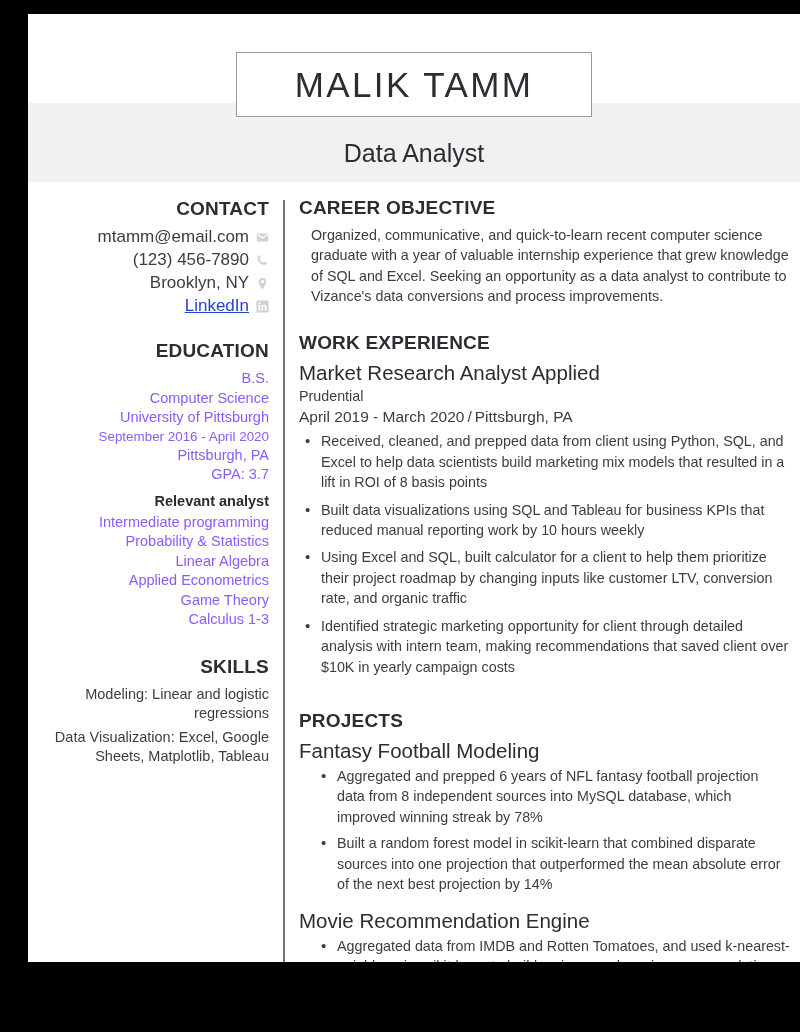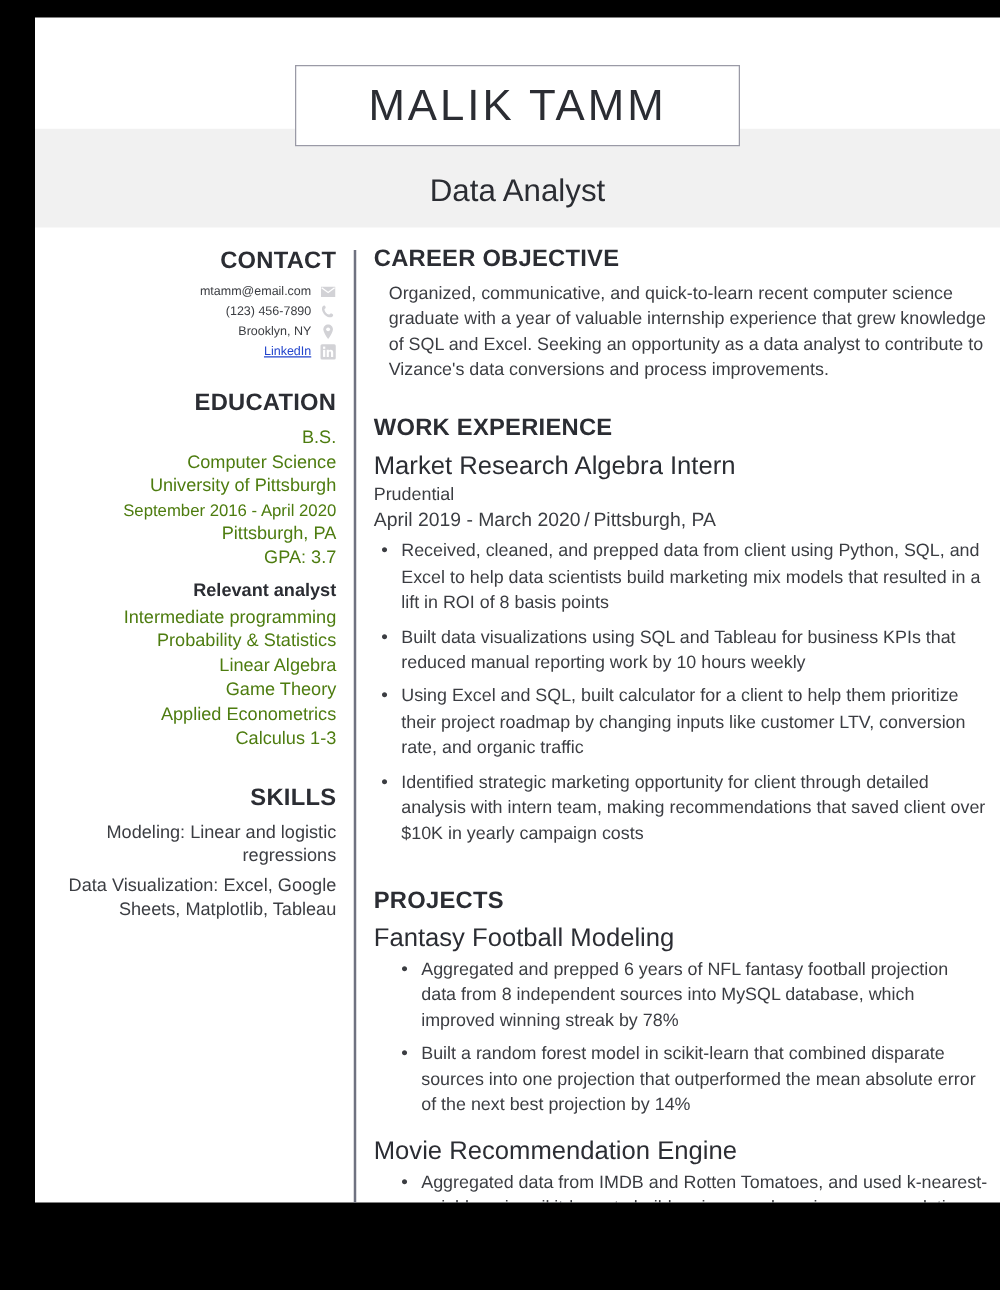--- a/index.html
+++ b/index.html
@@ -77,27 +77,27 @@
   .left-col .sec-head { margin-bottom:7px; }
   .right-col .sec-head { margin-bottom:6px; }
 
   
   .contact-list { margin-bottom:24px; }
   .contact-row {
     display:flex; align-items:center; justify-content:flex-end;
     gap:7px;
     margin-bottom:3px;
   }
-  .contact-text { font-size:10px; color:#3b3d42; }
+  .contact-text { font-size:17px; color:#3b3d42; }
   .contact-text a { color:#2244cc; }
   .cicon { width:13px; height:13px; flex:0 0 13px; display:block; fill:#d2d2d6; }
 
   
   .edu-block { margin-bottom:5px; }
-  .l-line { font-size:14.5px; color:#4d7c0f; line-height:1.35; }
+  .l-line { font-size:14.5px; color:#8b5cf6; line-height:1.35; }
   .l-line.small { font-size:13.4px; }
   .l-bold { font-weight:bold; font-size:14.5px; color:#2b2d33; line-height:1.5; }
   .courses { margin-top:6px; margin-bottom:26px; }
   .skills-list { margin-top:5px; }
   .skill-item {
     font-size:14.5px; color:#3b3d42;
     line-height:1.32;
     margin-bottom:5px;
   }
 
@@ -201,42 +201,42 @@
         <div class="l-line small">September 2016 - April 2020</div>
         <div class="l-line">Pittsburgh, PA</div>
         <div class="l-line">GPA: 3.7</div>
       </div>
 
       <div class="courses">
         <div class="l-bold">Relevant analyst</div>
         <div class="l-line">Intermediate programming</div>
         <div class="l-line">Probability &amp; Statistics</div>
         <div class="l-line">Linear Algebra</div>
+        <div class="l-line">Applied Econometrics</div>
         <div class="l-line">Game Theory</div>
-        <div class="l-line">Applied Econometrics</div>
         <div class="l-line">Calculus 1-3</div>
       </div>
 
       <div class="sec-head">SKILLS</div>
       <div class="skills-list">
         <div class="skill-item">Modeling: Linear and logistic regressions</div>
         <div class="skill-item">Data Visualization: Excel, Google Sheets, Matplotlib, Tableau</div>
       </div>
     </div>
 
     <div class="divider"></div>
 
     <div class="right-col">
 
       <div class="sec-head">CAREER OBJECTIVE</div>
       <div class="objective">Organized, communicative, and quick-to-learn recent computer science graduate with a year of valuable internship experience that grew knowledge of SQL and Excel. Seeking an opportunity as a data analyst to contribute to Vizance's data conversions and process improvements.</div>
 
       <div class="sec-head">WORK EXPERIENCE</div>
       <div>
-        <div class="job-head">Market Research Algebra Intern</div>
+        <div class="job-head">Market Research Analyst Applied</div>
         <div class="job-company">Prudential</div>
         <div class="job-meta">
           <span>April 2019 - March 2020</span><span class="sep">/</span><span>Pittsburgh, PA</span>
         </div>
         <ul class="bullets">
           <li>Received, cleaned, and prepped data from client using Python, SQL, and Excel to help data scientists build marketing mix models that resulted in a lift in ROI of 8 basis points</li>
           <li>Built data visualizations using SQL and Tableau for business KPIs that reduced manual reporting work by 10 hours weekly</li>
           <li>Using Excel and SQL, built calculator for a client to help them prioritize their project roadmap by changing inputs like customer LTV, conversion rate, and organic traffic</li>
           <li>Identified strategic marketing opportunity for client through detailed analysis with intern team, making recommendations that saved client over $10K in yearly campaign costs</li>
         </ul>

